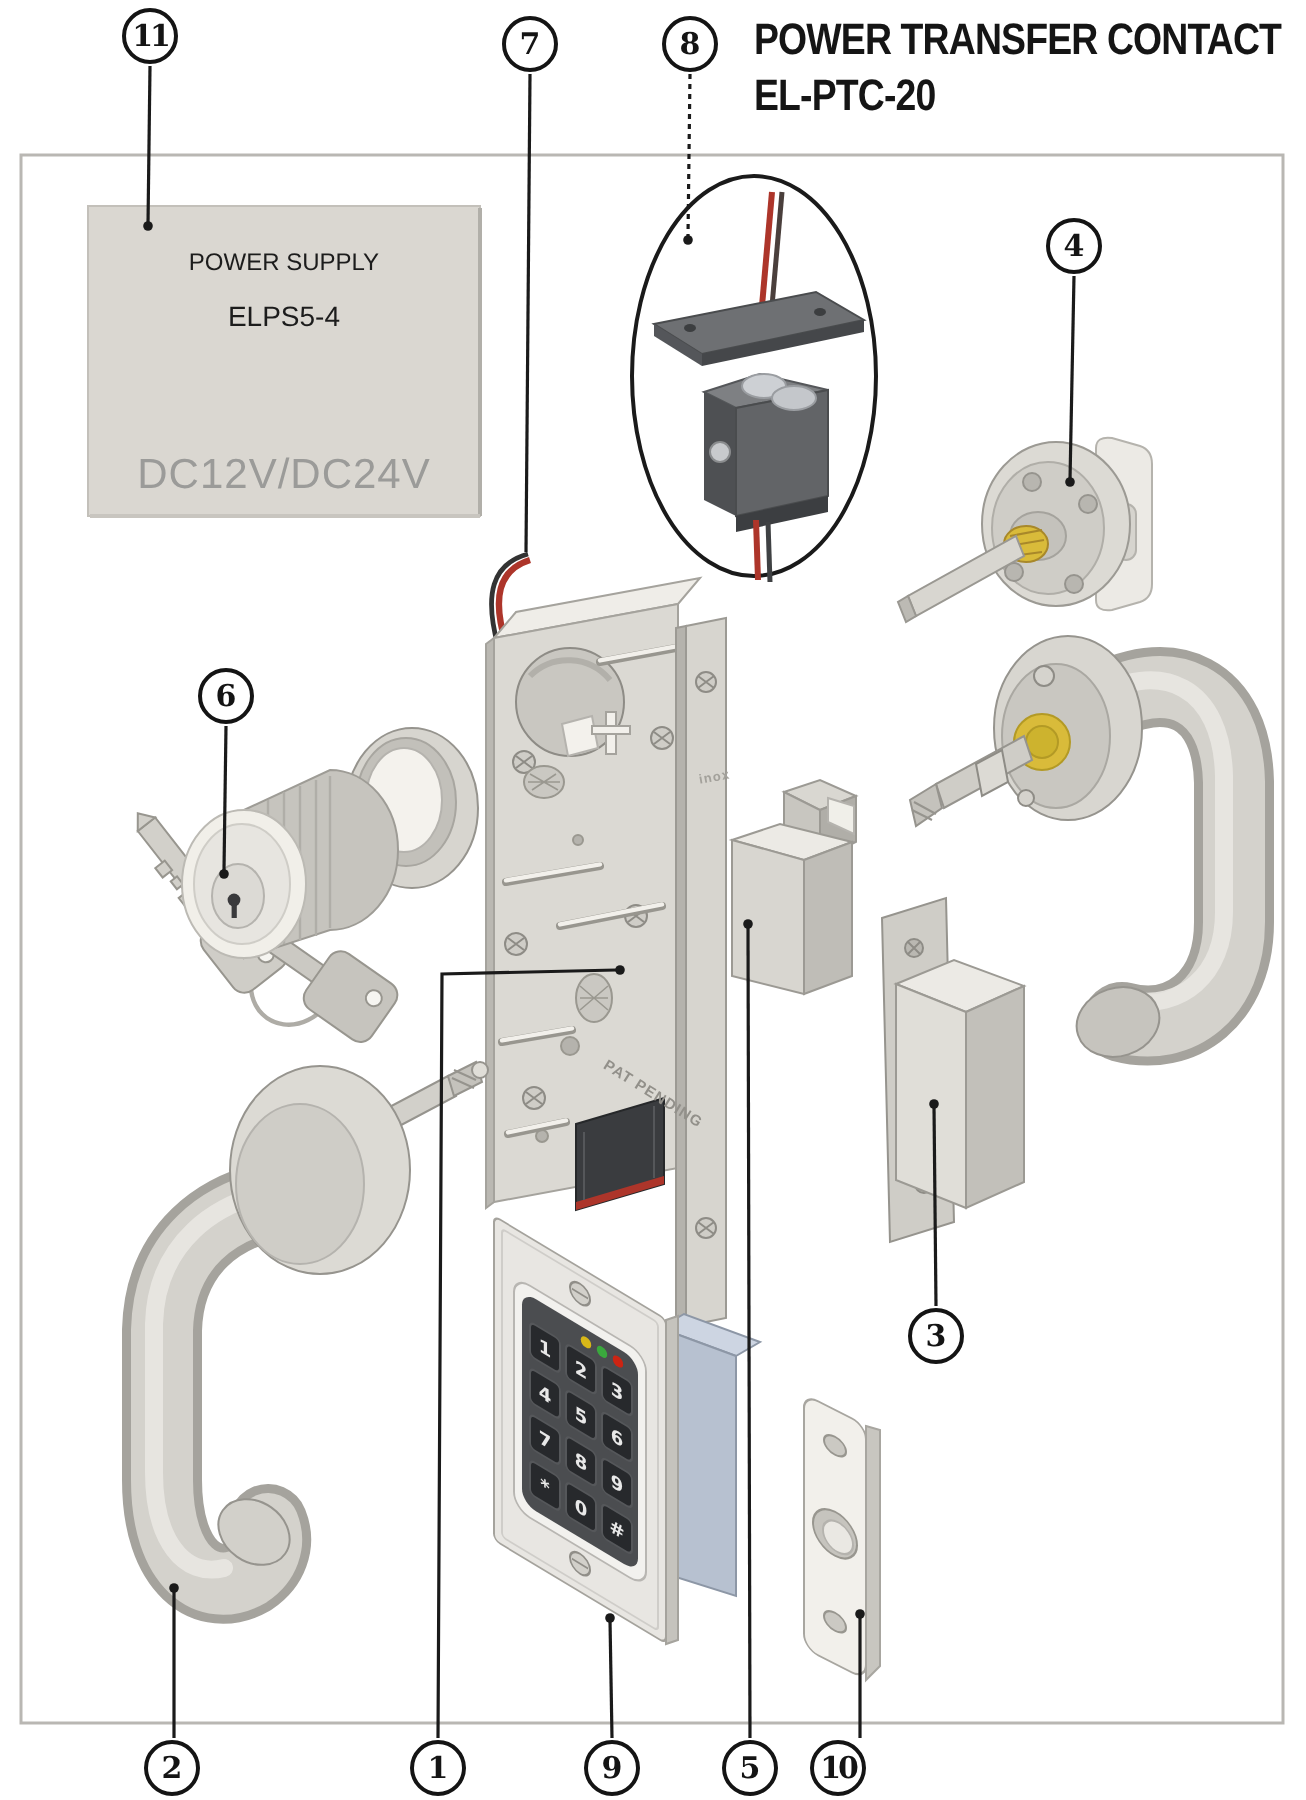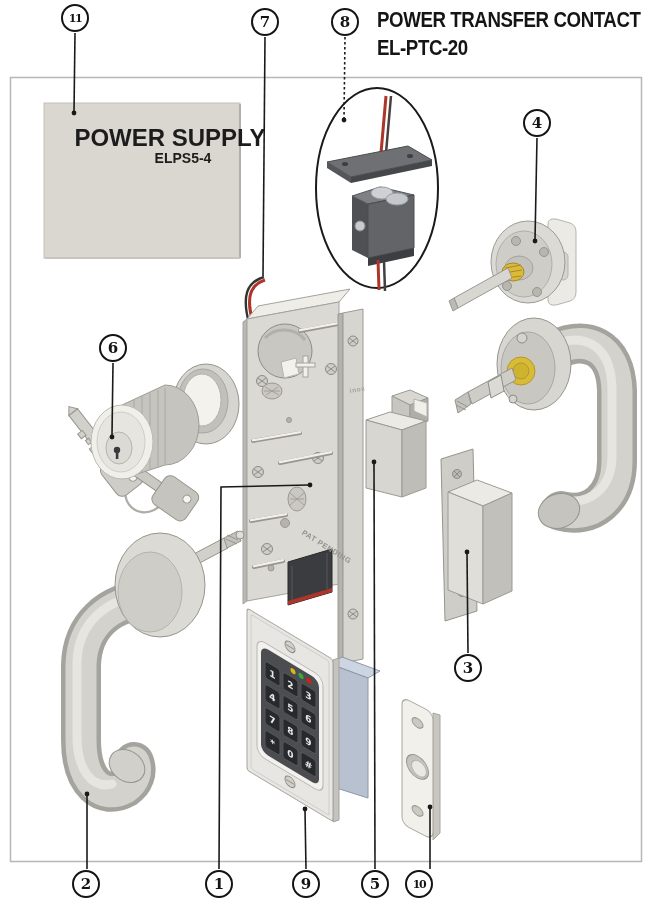--- a/index.html
+++ b/index.html
@@ -3,27 +3,27 @@
 <meta charset="utf-8">
 <style>
   html,body{margin:0;padding:0;background:#ffffff;}
   .canvas{position:relative;width:653px;height:900px;background:#ffffff;overflow:hidden;
           font-family:"Liberation Sans", sans-serif;}
   .canvas svg{position:absolute;left:0;top:0;}
   .title-line{position:absolute;left:377px;color:#151515;font-weight:bold;font-size:22px;
               letter-spacing:-0.5px;transform:scaleX(0.85);transform-origin:left top;white-space:nowrap;}
   .t1{top:7px;} .t2{top:35px;}
   .ps-text{position:absolute;text-align:center;width:196px;left:44px;color:#1c1c1c;}
-  .ps-title{top:124px;font-weight:bold;font-size:24px;letter-spacing:0px;margin-left:28px;}
-  .ps-model{top:150px;font-weight:bold;font-size:14px;padding-left:41px;}
+  .ps-title{top:124px;font-weight:normal;font-size:12px;letter-spacing:0px;}
+  .ps-model{top:150px;font-weight:normal;font-size:14px;}
   .ps-volt{top:226px;font-size:21px;color:#9b9b99;font-weight:normal;letter-spacing:0.5px;}
   .callout{position:absolute;width:28px;height:28px;box-sizing:border-box;border:2.6px solid #141414;
            border-radius:50%;background:#ffffff;display:flex;align-items:center;justify-content:center;
            font-family:"DejaVu Serif", serif;font-weight:bold;font-size:15px;color:#141414;line-height:1;}
-  .callout.two{font-size:11px;letter-spacing:-1.5px;}
+  .callout.two{font-size:15px;letter-spacing:-1.5px;}
   .engrave{position:absolute;font-size:7.5px;font-weight:bold;color:#92908a;letter-spacing:0.6px;
            transform-origin:left top;white-space:nowrap;}
   .pat{left:305px;top:528px;transform:rotate(32deg);}
   .inox{left:349px;top:387px;transform:rotate(-10deg);font-size:6.5px;color:#a3a19b;}
 </style>
 </head>
 <body>
 
 <div class="canvas">
 
@@ -297,20 +297,21 @@
         <circle cx="374" cy="462" r="2.4"></circle>
     <circle cx="430" cy="807" r="2.4"></circle>
   </g>
 </svg>
 
 <div class="title-line t1">POWER TRANSFER CONTACT</div>
 <div class="title-line t2">EL-PTC-20</div>
 
 <div class="ps-text ps-title">POWER SUPPLY</div>
 <div class="ps-text ps-model">ELPS5-4</div>
+<div class="ps-text ps-volt">DC12V/DC24V</div>
 
 <span class="engrave pat">PAT PENDING</span>
 <span class="engrave inox">inox</span>
 
 <div class="callout two" style="left:61px;top:4px;">11</div>
 <div class="callout" style="left:251px;top:8px;">7</div>
 <div class="callout" style="left:331px;top:8px;">8</div>
 <div class="callout" style="left:523px;top:109px;">4</div>
 <div class="callout" style="left:99px;top:334px;">6</div>
 <div class="callout" style="left:454px;top:654px;">3</div>

